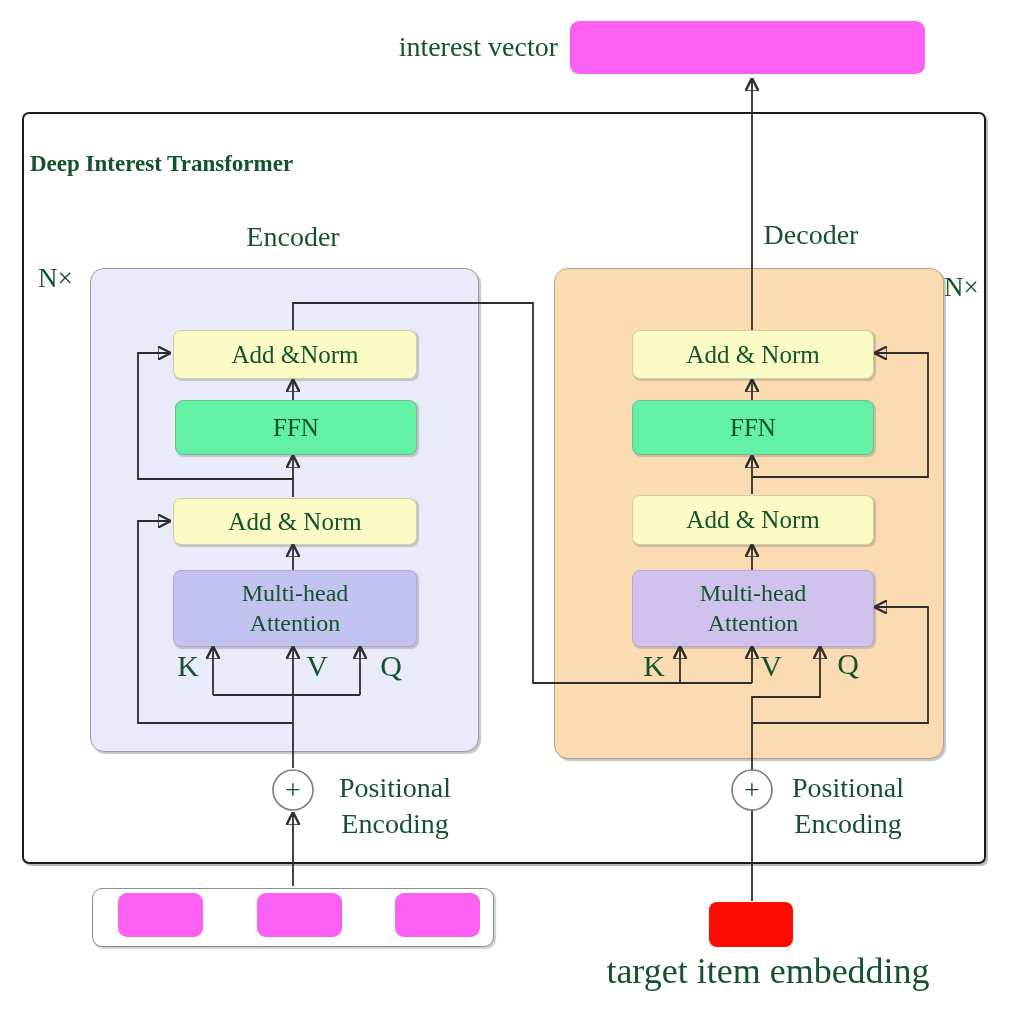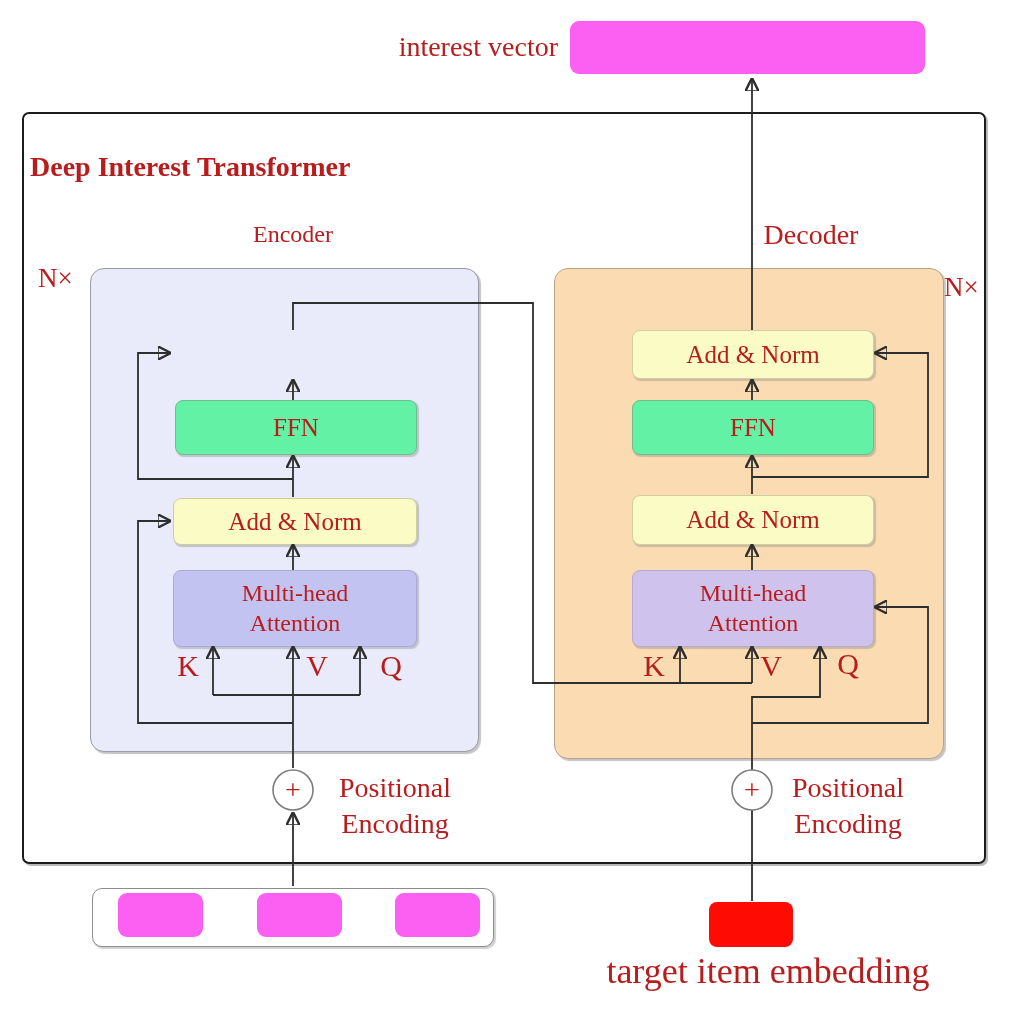--- a/index.html
+++ b/index.html
@@ -1,17 +1,17 @@
 <!DOCTYPE html>
 <html><head>
 <meta charset="utf-8">
 <style>
   html,body{margin:0;padding:0;background:#ffffff;}
   .stage{position:relative;width:1033px;height:1016px;background:#ffffff;
-         font-family:"Liberation Serif","DejaVu Serif",serif;color:#b91c1c;overflow:hidden;}
+         font-family:"Liberation Serif","DejaVu Serif",serif;color:#14532d;overflow:hidden;}
   .abs{position:absolute;}
   .outer-frame{left:22px;top:112px;width:960px;height:748px;border:2px solid #1c1c1c;
                border-radius:7px;background:transparent;box-shadow:2px 2px 0 rgba(100,100,100,.45);z-index:1;}
   .panel{border-radius:14px;z-index:1;box-shadow:2px 2px 1px rgba(110,110,110,.4);}
   .panel-encoder{left:90px;top:268px;width:387px;height:482px;background:#e9eafa;border:1.5px solid #9a9aa8;}
   .panel-decoder{left:554px;top:268px;width:388px;height:489px;background:#fbdcb2;border:1.5px solid #b9a28b;}
   .block{display:flex;align-items:center;justify-content:center;border-radius:8px;
          font-size:25px;z-index:2;box-shadow:1.5px 1.5px 1px rgba(120,120,120,.35);}
   .yellow{background:#fbfbc6;border:1px solid #cfcf9e;}
   .green{background:#63f1a5;border:1px solid #6fbf8c;}
@@ -32,30 +32,33 @@
 </style>
 </head>
 <body>
 
 <div class="stage">
 
   <div class="abs lbl" style="left:298px;top:31px;width:260px;text-align:right;font-size:28px;">interest vector</div>
   <div class="abs magenta" style="left:570px;top:21px;width:355px;height:53px;"></div>
 
   <div class="abs outer-frame"></div>
-  <div class="abs lbl" style="left:30px;top:151px;font-size:28px;font-weight:bold;">Deep Interest Transformer</div>
+  <div class="abs lbl" style="left:30px;top:151px;font-size:23px;font-weight:bold;">Deep Interest Transformer</div>
 
-  <div class="abs lbl center" style="left:193px;top:221px;width:200px;font-size:24px;">Encoder</div>
+  <div class="abs lbl center" style="left:193px;top:221px;width:200px;font-size:28px;">Encoder</div>
   <div class="abs lbl center" style="left:711px;top:219px;width:200px;font-size:28px;">Decoder</div>
   <div class="abs lbl" style="left:38px;top:263px;font-size:27px;">N×</div>
   <div class="abs lbl" style="left:944px;top:272px;font-size:27px;">N×</div>
 
   <div class="abs panel panel-encoder"></div>
   <div class="abs panel panel-decoder"></div>
 
+  <div class="abs block yellow" style="left:173px;top:330px;width:242px;height:47px;">
+    <span>Add &amp;Norm</span>
+  </div>
   <div class="abs block green" style="left:175px;top:400px;width:240px;height:53px;">
     <span>FFN</span>
   </div>
   <div class="abs block yellow" style="left:173px;top:498px;width:242px;height:45px;">
     <span>Add &amp; Norm</span>
   </div>
   <div class="abs block purple-enc mha" style="left:173px;top:570px;width:242px;height:75px;">
     <span>Multi-head</span>
     <span>Attention</span>
   </div>

